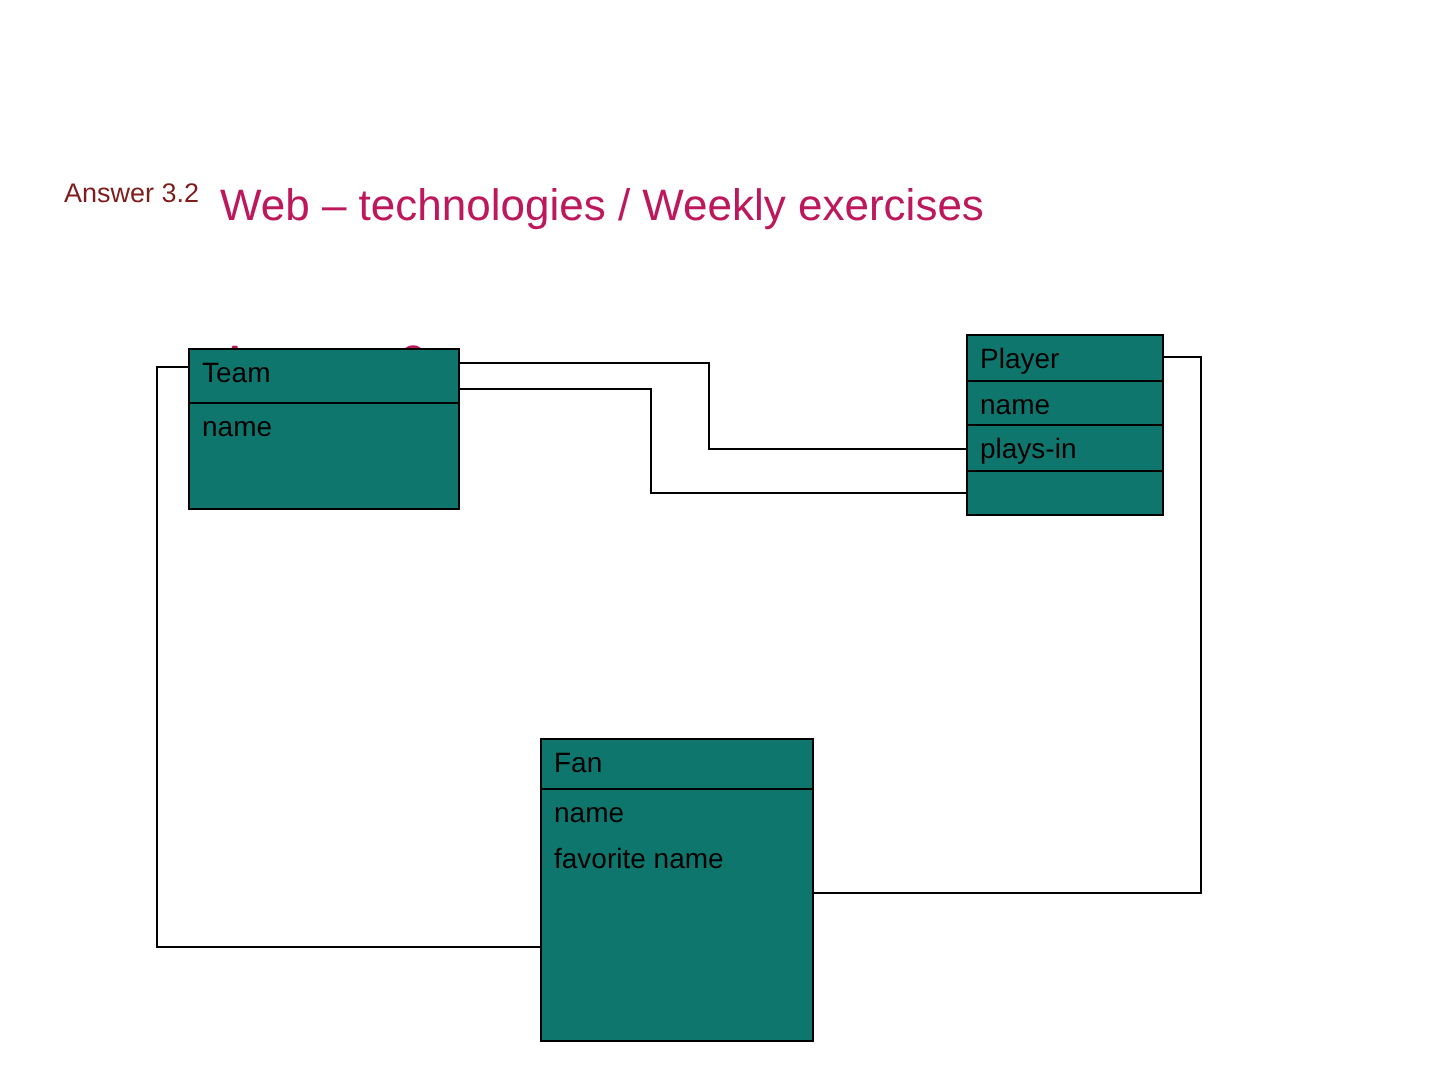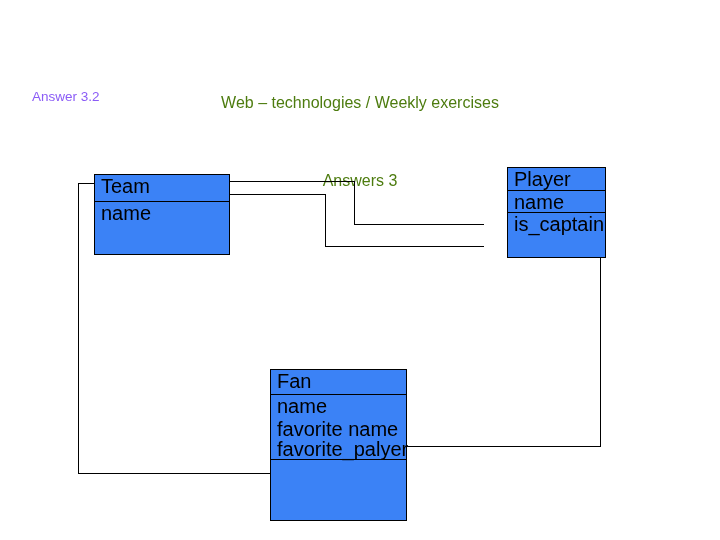--- a/index.html
+++ b/index.html
@@ -17,43 +17,42 @@
     font-family: "Liberation Sans", sans-serif;
     color: #000000;
   }
 
   
   .slide-title {
     position: absolute;
     left: 110px;
     top: 38px;
     width: 500px;
-    text-align: center;
-    font-size: 16px;
+    font-size: 22px;
     line-height: 26px;
-    color: #4d7c0f;
+    color: #be185d;
     white-space: pre;
   }
   .answer-label {
     position: absolute;
     left: 32px;
     top: 89px;
     font-size: 13.5px;
     line-height: 16px;
-    color: #8b5cf6;
+    color: #7f1d1d;
     white-space: nowrap;
   }
 
   
   .entity {
     position: absolute;
     box-sizing: border-box;
     border: 1px solid #000000;
-    background: #3b82f6;
-    font-size: 20px;
+    background: #0f766e;
+    font-size: 14px;
     color: #000000;
     z-index: 3;
   }
   .entity .row {
     box-sizing: border-box;
     padding: 1px 0 1px 6px;
     white-space: nowrap;
     line-height: 21px;
   }
   .entity .row.sep {
@@ -72,21 +71,20 @@
   }
   #entity-team .hdr { height: 27px; }
   #entity-team .body { height: 52px; }
 
   
   #entity-player {
     left: 483px;
     top: 167px;
     width: 99px;
     height: 91px;
-    margin-left: 24px;
   }
   #entity-player .r { height: 22.5px; }
 
   
   #entity-fan {
     left: 270px;
     top: 369px;
     width: 137px;
     height: 152px;
   }
@@ -134,25 +132,24 @@
   <div class="entity" id="entity-team">
     <div class="row hdr sep">Team</div>
     <div class="body">
       <div class="row pad">name</div>
     </div>
   </div>
 
   <div class="entity" id="entity-player">
     <div class="row r sep">Player</div>
     <div class="row r sep">name</div>
-    <div class="row r">is_captain</div>
+    <div class="row r sep">plays-in</div>
   </div>
 
   <div class="entity" id="entity-fan">
     <div class="row hdr sep">Fan</div>
     <div class="two sep">
       <div class="row">name</div>
       <div class="row">favorite name</div>
     </div>
-    <div class="row one sep">favorite_palyer</div>
   </div>
 
 </div>
 
 </body></html>

